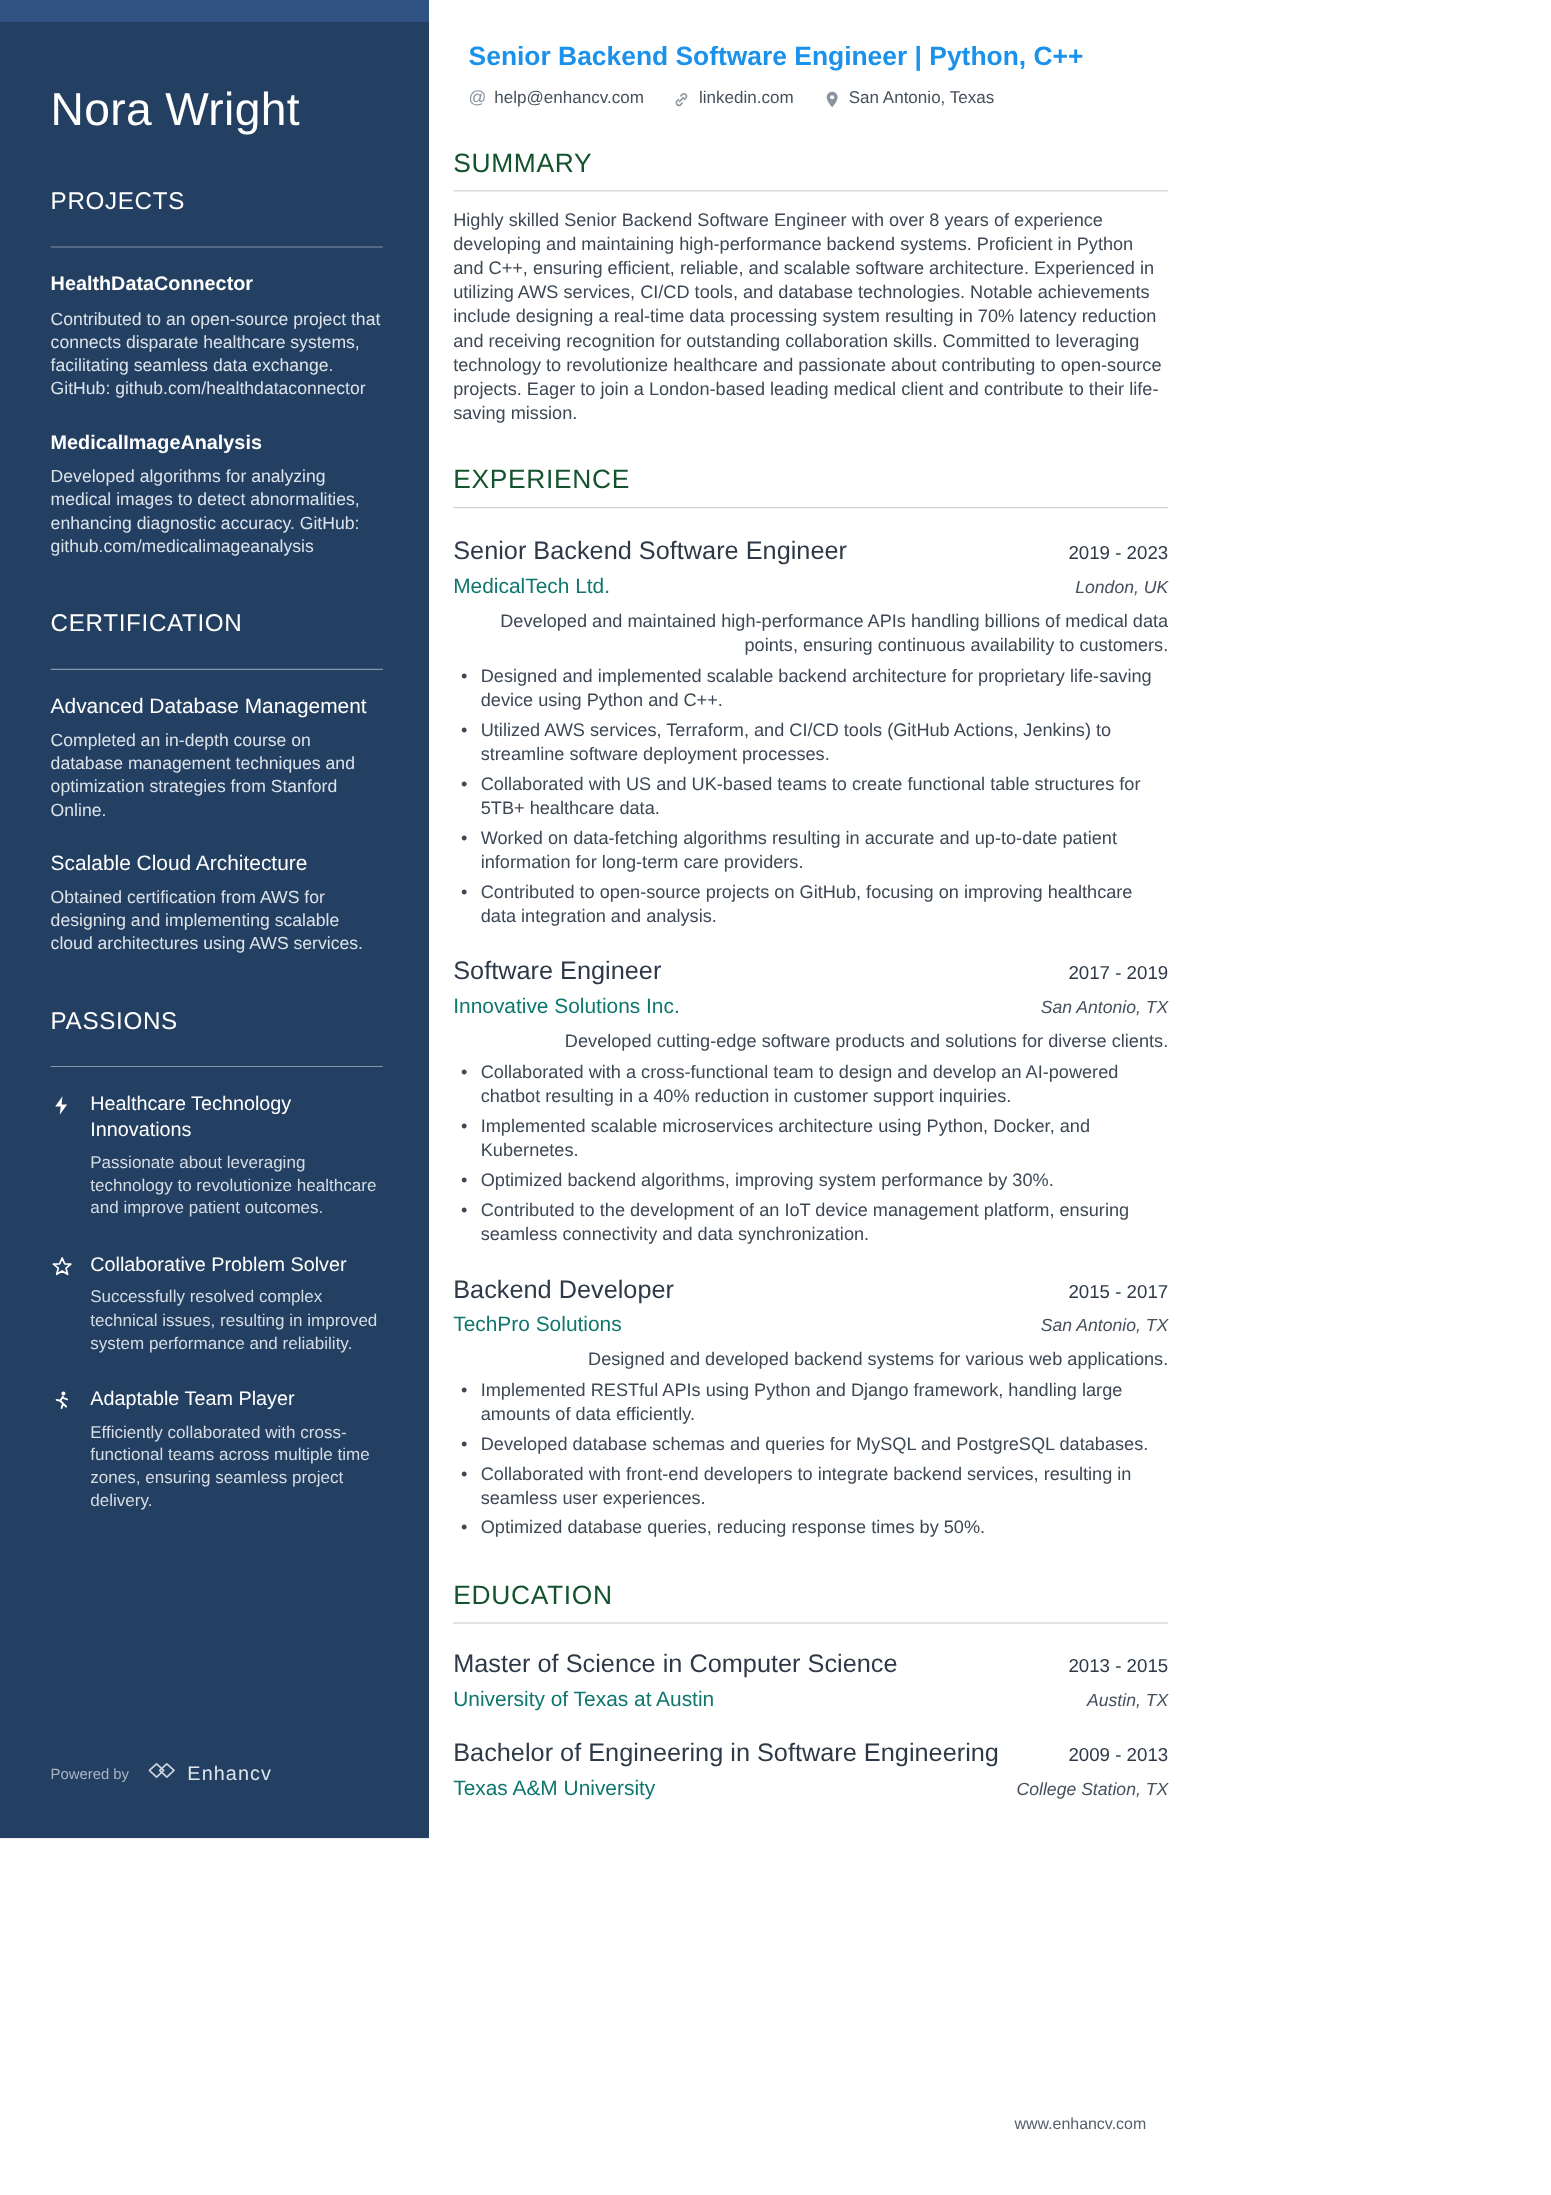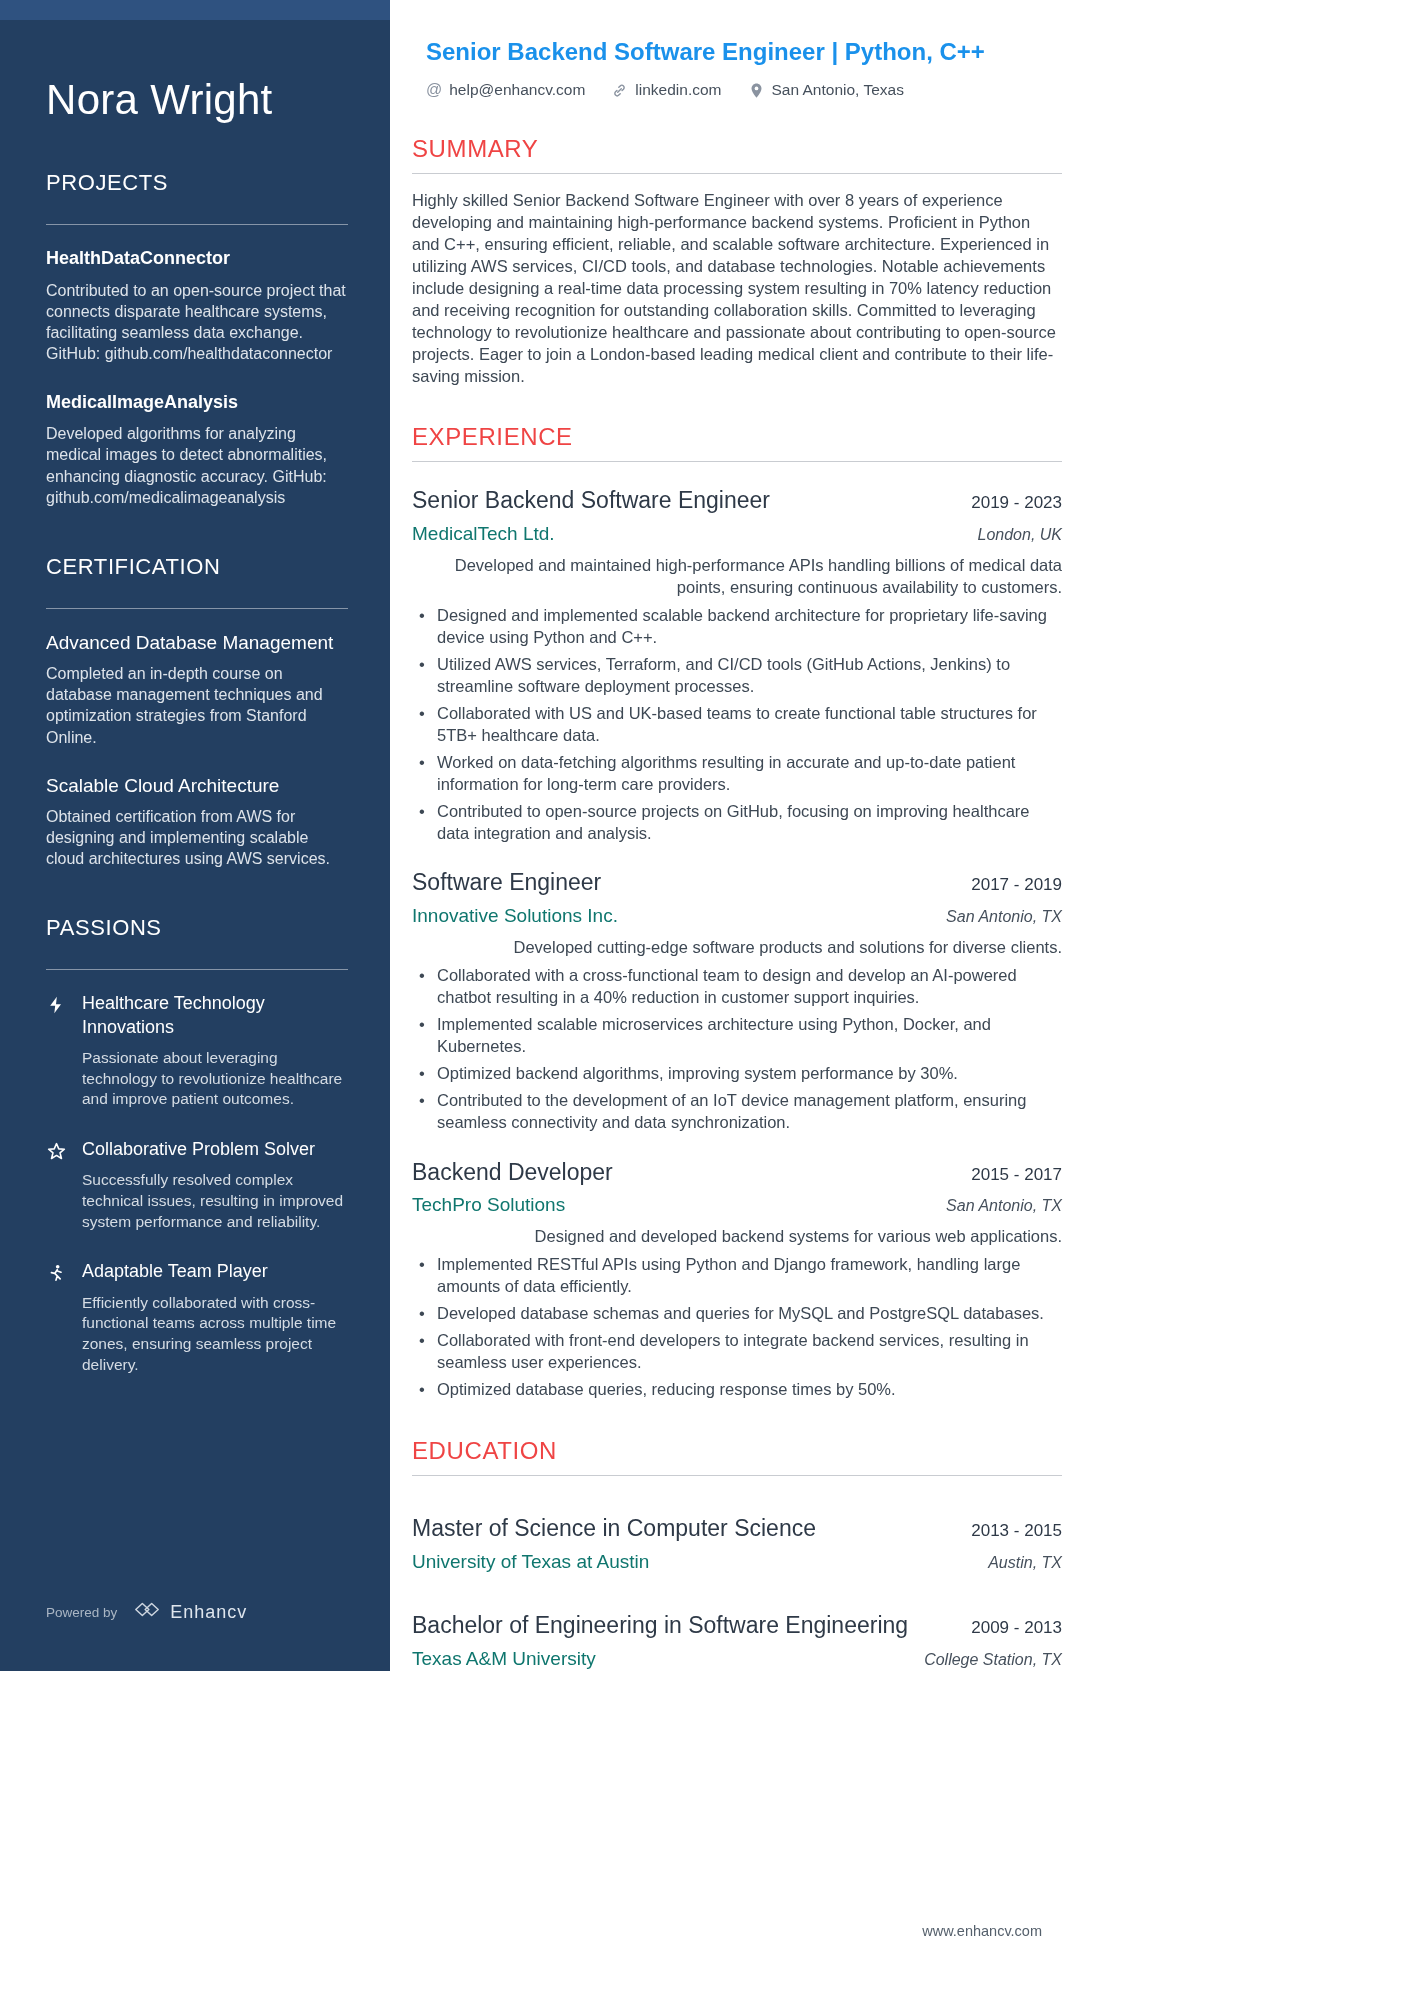--- a/index.html
+++ b/index.html
@@ -24,33 +24,33 @@
   .brand { display:flex; align-items:center; gap:9px; font-size:18px; color:#dfe6ee; letter-spacing:1px; }
 
   
   .main { position:absolute; left:412px; top:0; width:650px; }
   .header { padding:38px 0 0 14px; }
   .title { color:#1a91eb; font-size:24px; font-weight:700; }
   .contact { display:flex; gap:26px; margin-top:15px; align-items:center; font-size:15.5px; color:#46505c; }
   .contact .citem { display:flex; gap:7px; align-items:center; }
   .cicon { color:#8a93a0; font-size:16px; }
   .isvg { width:17px; height:17px; display:block; }
-  .m-heading { margin-top:36px; font-size:24px; color:#ef4444; font-weight:400; letter-spacing:0.6px; padding-bottom:10px; border-bottom:1px solid #c9ccd1; }
+  .m-heading { margin-top:36px; font-size:24px; color:#14532d; font-weight:400; letter-spacing:0.6px; padding-bottom:10px; border-bottom:1px solid #c9ccd1; }
   .summary-text { margin-top:16px; font-size:16.5px; line-height:1.33; color:#3d4854; }
   .job { margin-top:24px; }
   .row { display:flex; justify-content:space-between; align-items:baseline; gap:16px; }
   .job-title { font-size:23px; color:#2e3947; font-weight:400; line-height:1.25; }
   .dates { font-size:17px; color:#2e3947; white-space:nowrap; }
   .company { color:#0f766e; font-size:19px; margin-top:8px; }
   .loc { font-size:16px; color:#46505c; white-space:nowrap;font-style:italic; }
   .desc { margin-top:10px; font-size:16.5px; color:#3d4854; line-height:1.33;text-align:right; }
   ul.bullets { margin-top:6px; list-style:none; }
   ul.bullets li { position:relative; padding-left:25px; font-size:16.5px; color:#3d4854; line-height:1.33; margin-top:5px; }
   ul.bullets li::before { content:"\2022"; position:absolute; left:7px; color:#3d4854; }
-  .edu { margin-top:38px; }
+  .edu { margin-top:22px; }
   .main-footer { position:absolute; right:368px; bottom:56px; font-size:14.5px; color:#55606c; }
 </style>
 </head>
 <body>
 
 <aside class="sidebar">
   <h1 class="name">Nora Wright</h1>
 
   <h2 class="s-heading">PROJECTS</h2>
   <div class="s-item">

